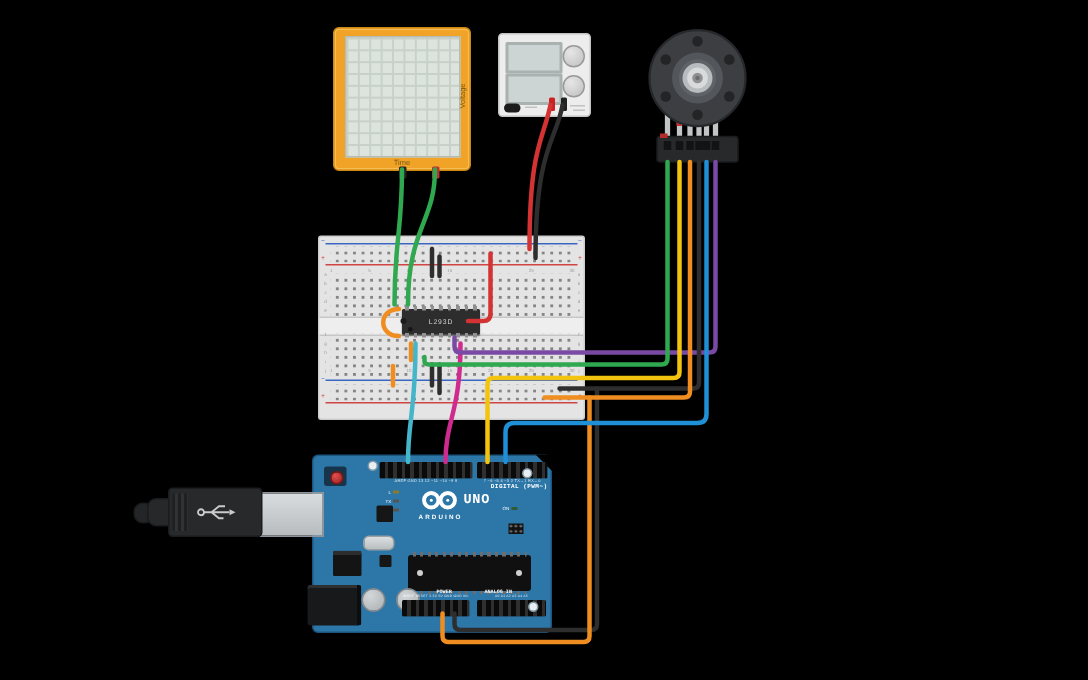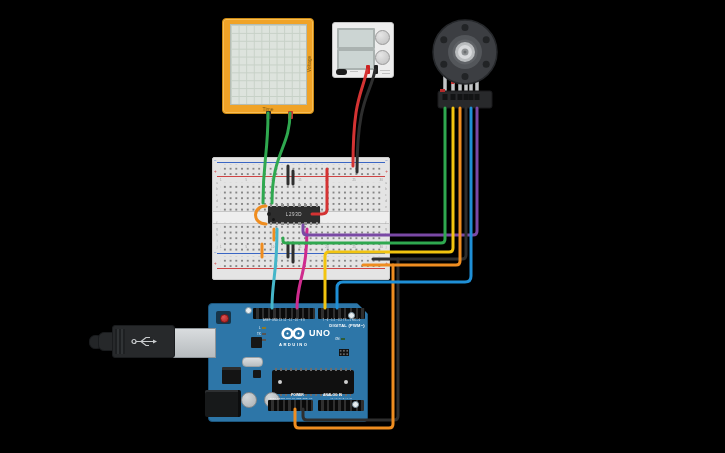--- a/index.html
+++ b/index.html
@@ -65,21 +65,21 @@
   .uno{left:208px;top:303px;width:158px;height:117px;background:var(--arduino-blue,#2d76a8);
        border:1px solid #1c567e;border-radius:4px;z-index:3;}
   .uno-notch{right:-1px;top:-1px;width:0;height:0;border-left:11px solid transparent;border-top:11px solid #000;}
   .hdr{background:#141414;border-radius:1px;
        background-image:repeating-linear-gradient(90deg,#0a0a0a 0 3.4px,#2f2f2f 3.4px 5.7px);}
   .hdr-dl{left:44px;top:4px;width:62px;height:11px;}
   .hdr-dr{left:109px;top:4px;width:47px;height:11px;}
   .hdr-pw{left:59px;top:96px;width:45px;height:11px;}
   .hdr-an{left:109px;top:96px;width:46px;height:11px;}
   .pins-txt{font-size:2.6px;color:rgba(255,255,255,.85);text-align:center;letter-spacing:.2px;}
-  .lbl{color:#fff;font-weight:bold;}
+  .lbl{color:#fff;font-weight:bold;font-family:Liberation Mono, monospace;}
   .uno-digital{left:40px;top:19px;width:116px;text-align:right;font-size:4px;letter-spacing:.3px;}
   .uno-power{left:82px;top:89px;font-size:3.4px;}
   .uno-analog{left:114px;top:89px;font-size:3.4px;}
   .uno-uno{left:100px;top:24px;font-size:9px;letter-spacing:.5px;color:#fff;}
   .uno-brand{left:70px;top:38px;font-size:4.2px;letter-spacing:1.4px;color:#fff;font-weight:bold;}
   .reset{left:7px;top:7px;width:15px;height:13px;background:#16354a;border-radius:2px;}
   .reset i{position:absolute;left:4px;top:3px;width:7px;height:7px;border-radius:50%;
            background:radial-gradient(circle at 35% 30%,#e05050,#a02020);border:1px solid #801515;}
   .led-row{display:flex;align-items:center;gap:1px;font-size:3px;color:#fff;}
   .led-bar{width:4px;height:2.5px;background:#555;display:inline-block;}

